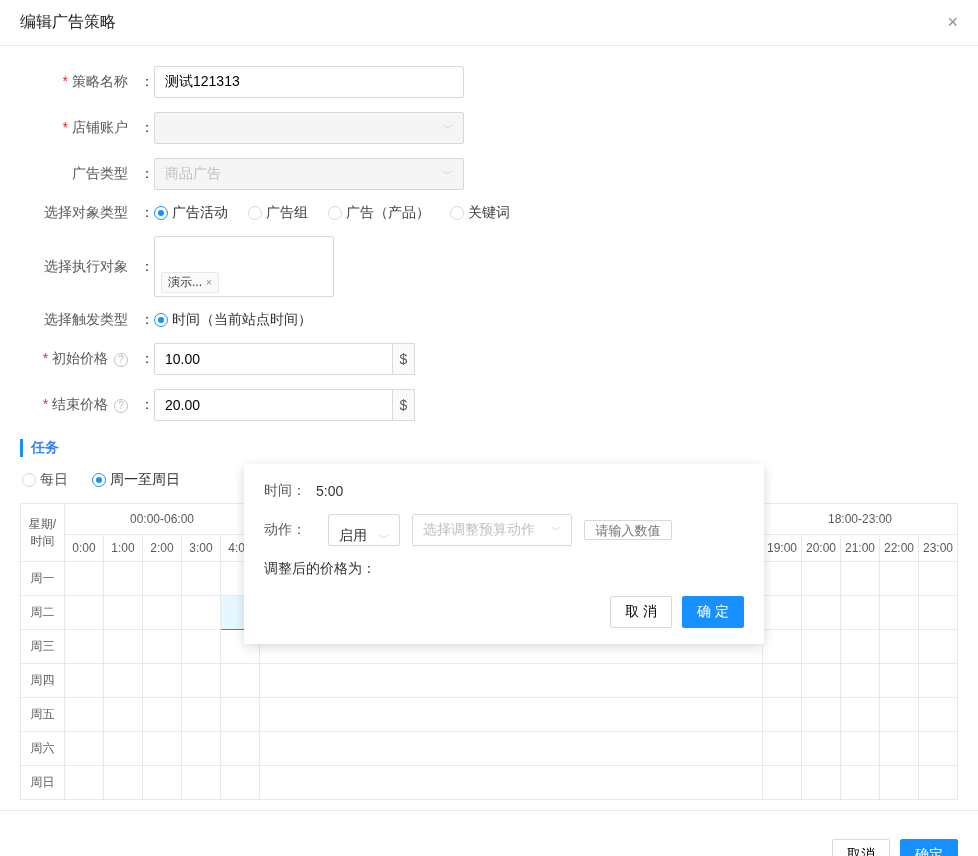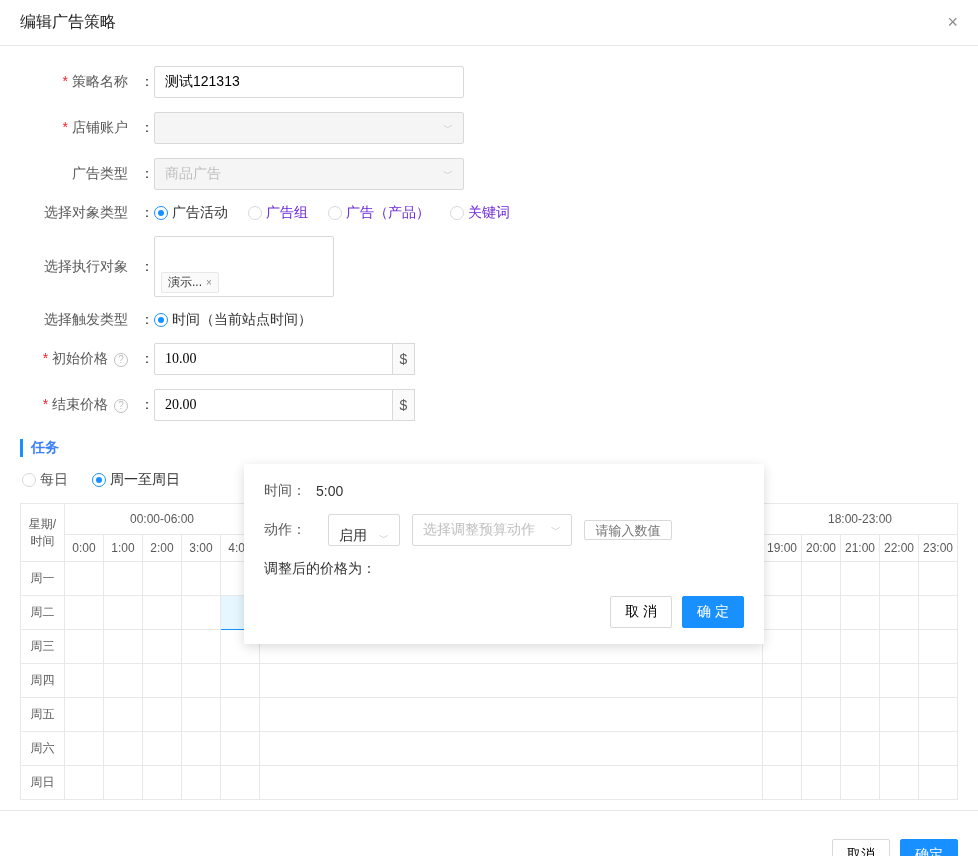--- a/index.html
+++ b/index.html
@@ -9,30 +9,30 @@
 .close-x { font-size: 18px; color: #8c8c8c; cursor: pointer; }
 .modal-body { padding: 20px 20px 10px 20px; }
 .form-row { display: flex; align-items: center; margin-bottom: 14px; }
 .form-label { width: 120px; text-align: right; padding-right: 12px; color: #595959; font-size: 14px; }
 .req::before { content: "*"; color: #f5222d; margin-right: 4px; }
 .help-icon { display: inline-block; width: 14px; height: 14px; border: 1px solid #bfbfbf; border-radius: 50%; font-size: 10px; line-height: 12px; text-align: center; color: #bfbfbf; margin-left: 2px; }
 .input-text { width: 310px; height: 32px; padding: 0 10px; border: 1px solid #d9d9d9; border-radius: 2px; font-size: 14px; }
 .select-box { width: 310px; height: 32px; padding: 0 10px; border: 1px solid #d9d9d9; border-radius: 2px; background: #f5f5f5; color: #bfbfbf; display: flex; align-items: center; justify-content: space-between; }
 .chevron { font-size: 10px; color: #bfbfbf; }
 .radio-group { display: flex; gap: 20px; align-items: flex-end; }
-.radio-item { display: flex; align-items: center; gap: 4px; color: #6d28d9; }
+.radio-item { display: flex; align-items: center; gap: 4px; color: #404040; }
 .radio-item.sel { color: #333; }
 .radio-dot { width: 14px; height: 14px; border: 1px solid #d9d9d9; border-radius: 50%; display: inline-flex; align-items: center; justify-content: center; }
 .radio-dot.checked { border-color: #1890ff; }
 .radio-dot.checked::after { content: ""; width: 6px; height: 6px; background: #1890ff; border-radius: 50%; }
 .tag-box { width: 180px; min-height: 32px; border: 1px solid #d9d9d9; border-radius: 2px; padding: 3px 6px; display: flex; align-items: center; }
 .tag { background: #fafafa; border: 1px solid #e8e8e8; padding: 1px 6px; font-size: 12px; border-radius: 2px; display: inline-flex; align-items: center; gap: 4px; margin-top: 32px; }
 .tag-x { color: #8c8c8c; font-size: 10px; }
 .input-group { display: flex; width: 310px; }
-.input-group .input-text { border-radius: 2px 0 0 2px; width: 239px; font-family: Liberation Serif, serif; }
+.input-group .input-text { border-radius: 2px 0 0 2px; width: 239px; }
 .input-addon { width: 22px; height: 32px; border: 1px solid #d9d9d9; border-left: none; background: #fafafa; display: flex; align-items: center; justify-content: center; color: #595959; }
 .section-title { border-left: 3px solid #1890ff; padding-left: 8px; font-weight: 600; color: #3b82f6; margin: 18px 0 14px 0; font-size: 14px; }
 .freq-row { display: flex; align-items: center; gap: 24px; margin-bottom: 14px; padding-left: 2px; }
 .sched-table { width: 100%; border-collapse: collapse; table-layout: fixed; }
 .sched-table th, .sched-table td { border: 1px solid #e8e8e8; text-align: center; font-weight: normal; color: #595959; font-size: 12px; }
 .sched-table .group-head th { padding: 8px 4px; }
 .sched-table .hour-head th { padding: 6px 2px; font-size: 12px; }
 .sched-table td { height: 34px; }
 .corner { font-size: 12px; padding: 4px; vertical-align: middle; }
 .day-col { width: 44px; }

